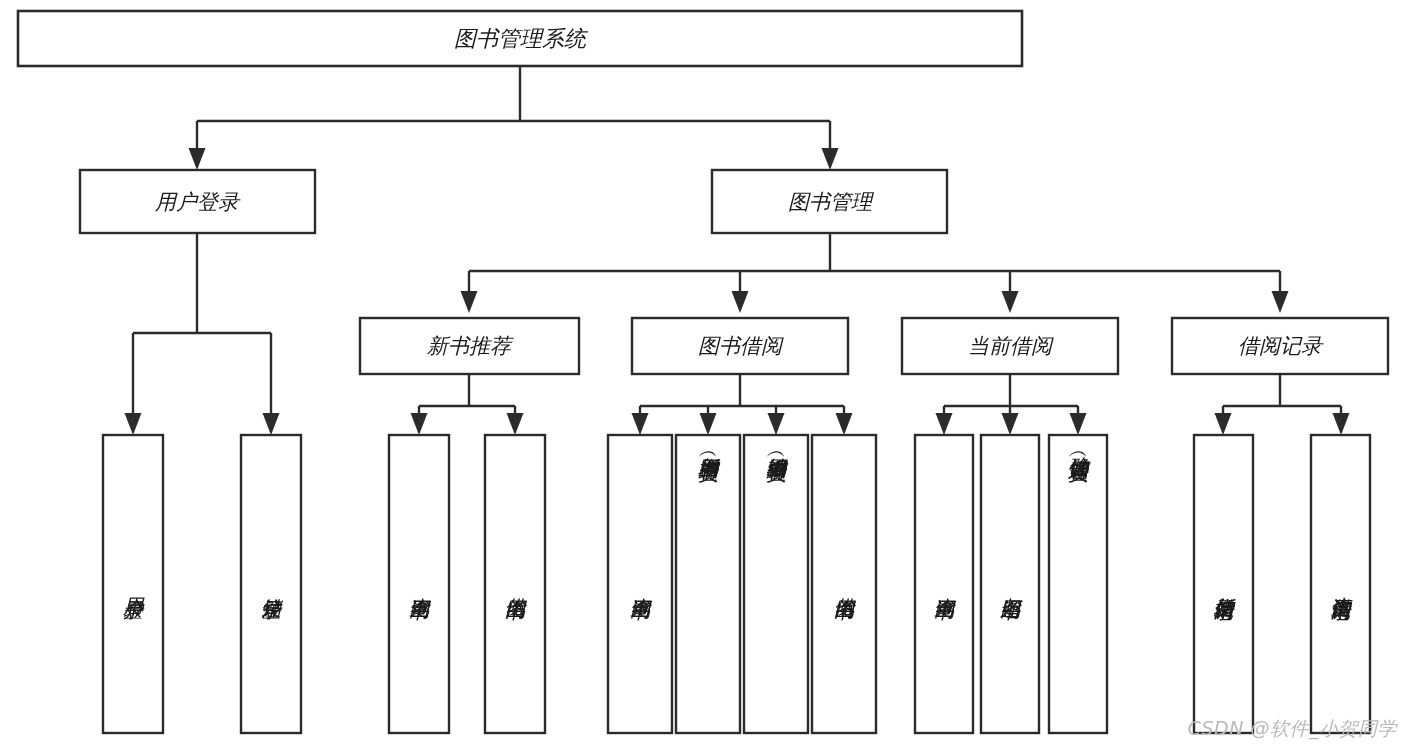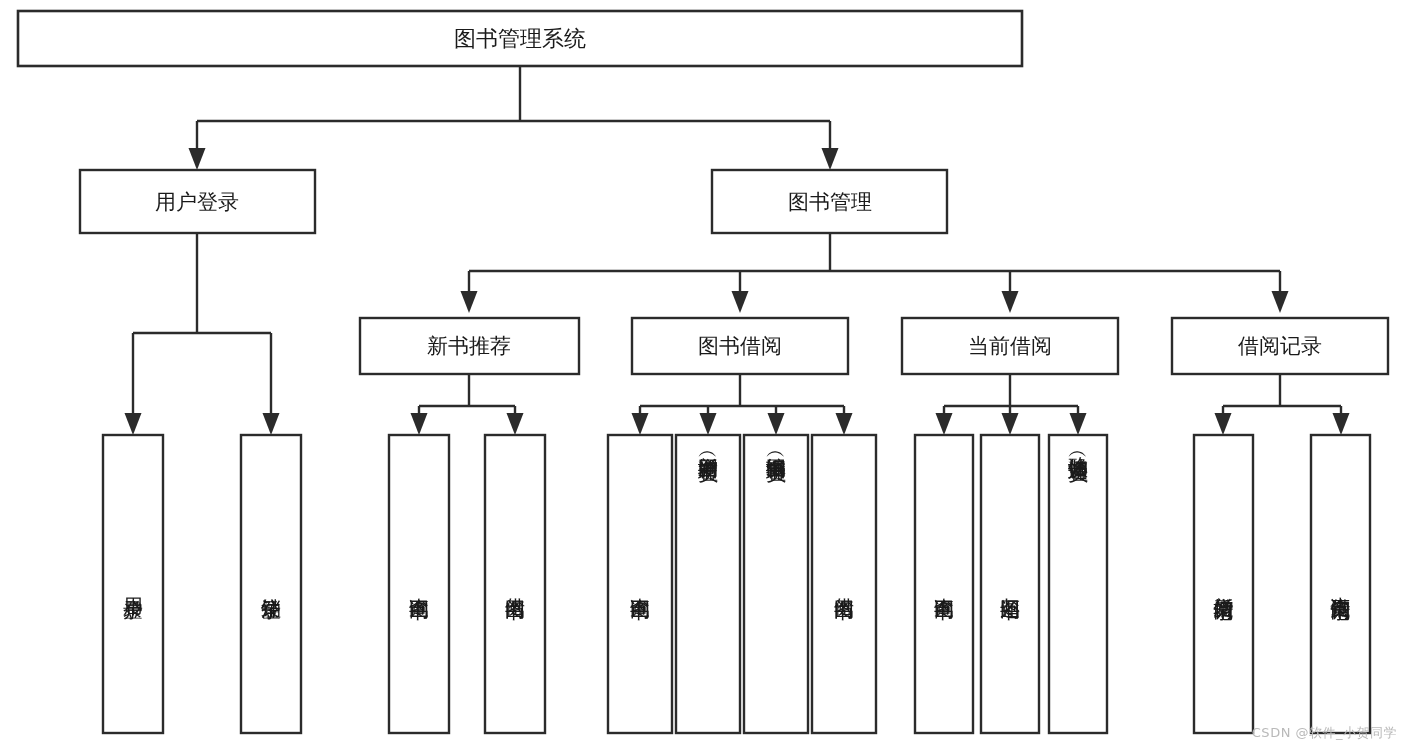--- a/index.html
+++ b/index.html
@@ -13,20 +13,21 @@
     height: 747px;
     font-family: "DejaVu Sans", "Liberation Sans", sans-serif;
     overflow: hidden;
     position: relative;
   }
   #diagram-root {
     position: relative;
     width: 1405px;
     height: 747px;
     background: #ffffff;
+    font-style: italic;
   }
   svg#tree-svg {
     position: absolute;
     left: 0;
     top: 0;
     width: 1405px;
     height: 747px;
     display: block;
   }
   .node-box {
@@ -74,21 +75,21 @@
     writing-mode: vertical-rl;
     text-orientation: upright;
     letter-spacing: 1px;
     white-space: nowrap;
   }
   .watermark {
     position: absolute;
     right: 8px;
     bottom: 5px;
     font-family: "DejaVu Sans", "Liberation Sans", sans-serif;
-    font-size: 13px;
+    font-size: 19px;
     color: #b9b9b9;
     letter-spacing: 0.5px;
     white-space: nowrap;
   }
 </style>
 </head>
 <body>
 
 <div id="diagram-root">
 

